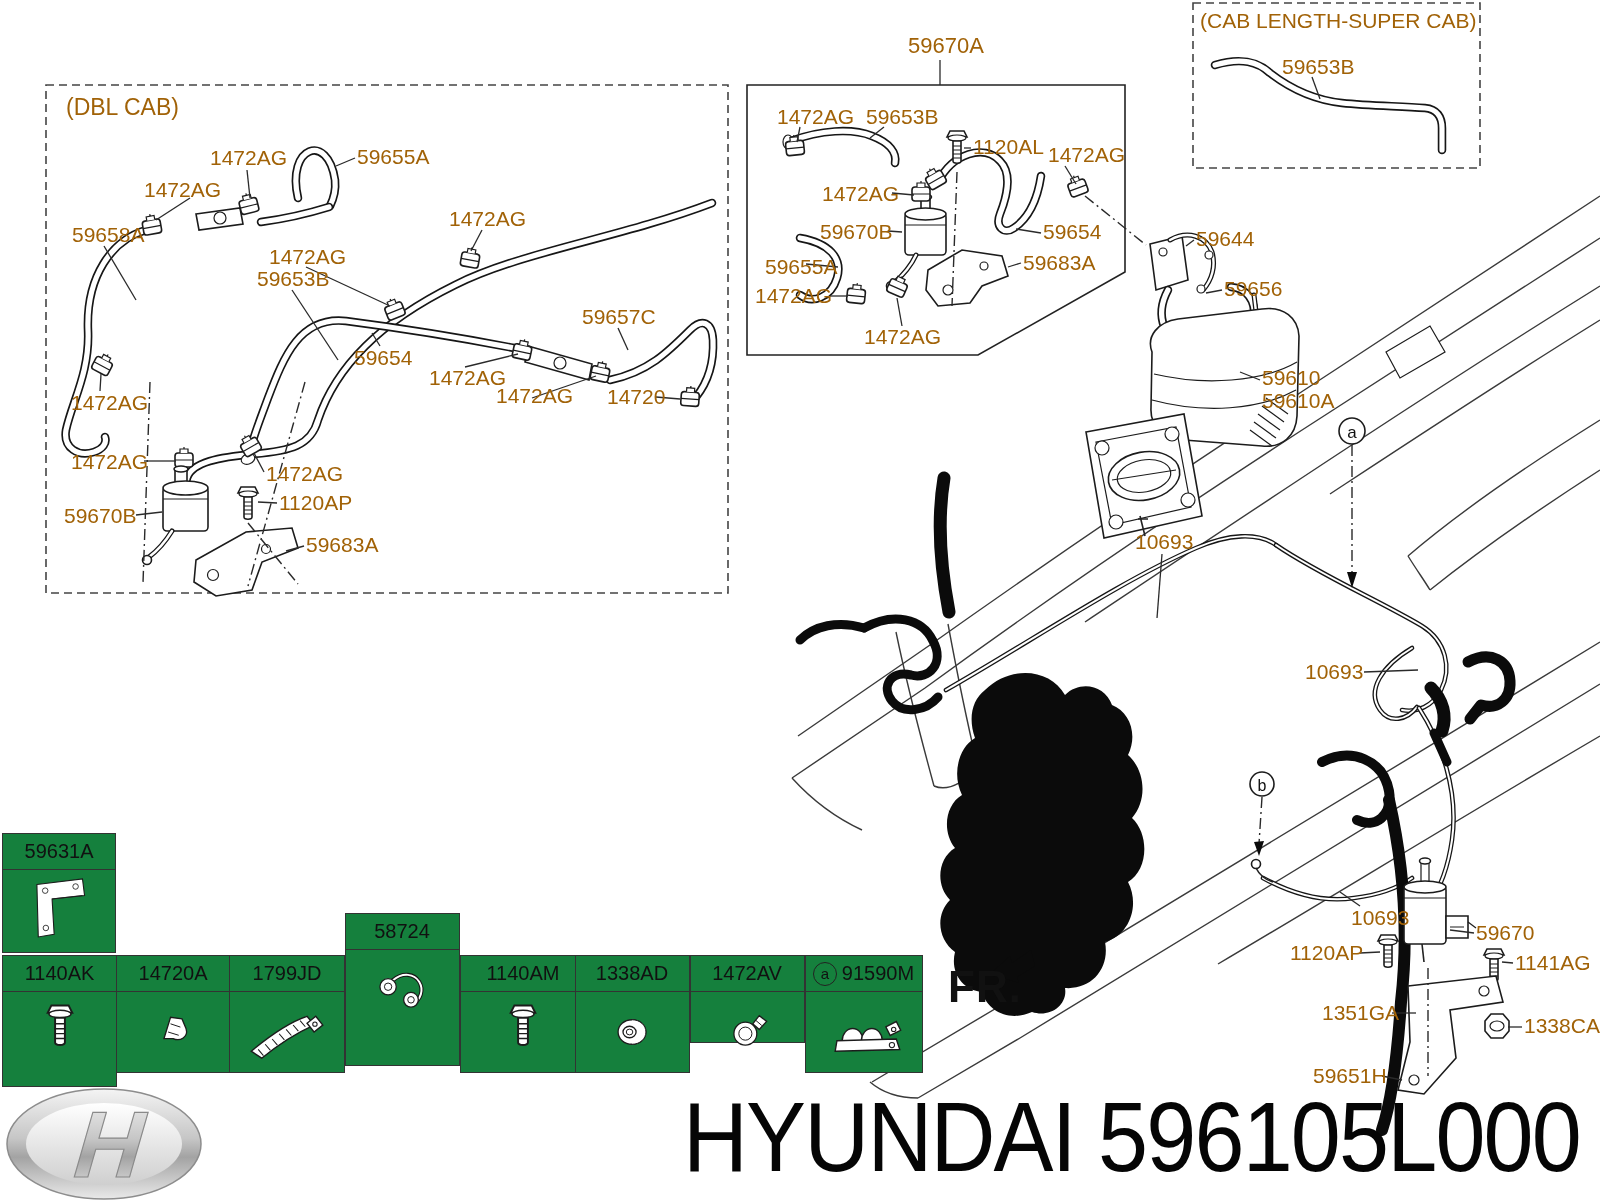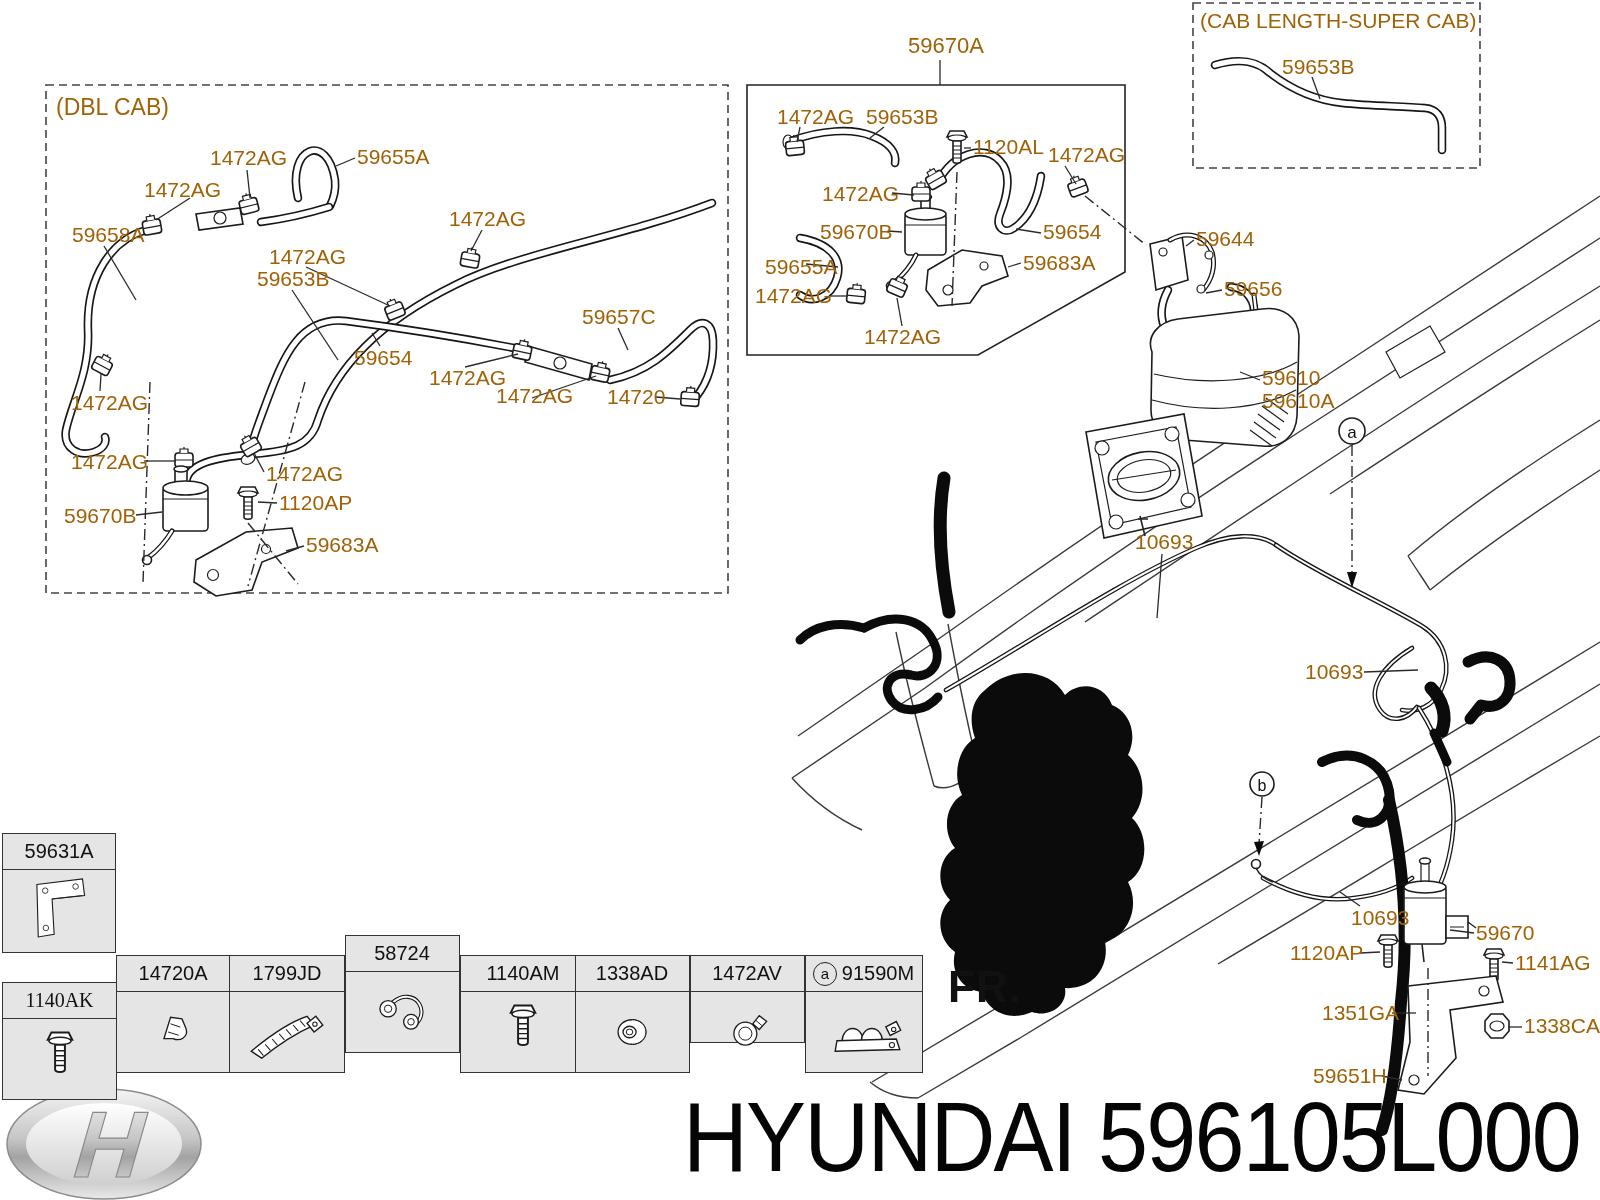--- a/index.html
+++ b/index.html
@@ -21,21 +21,21 @@
   .po{stroke:#161616;stroke-width:4.6;fill:none;stroke-linecap:round;}
   .pi{stroke:#fff;stroke-width:2;fill:none;stroke-linecap:round;}
   .dd{stroke:#2a2a2a;stroke-width:1.4;fill:none;stroke-dasharray:11 4 2 4;}
   .ldr{stroke:#2a2a2a;stroke-width:1.3;}
   .wfill{fill:#fff;stroke:#1c1c1c;stroke-width:1.6;}
   .wthin{fill:#fff;stroke:#1c1c1c;stroke-width:1.2;}
   .blk{fill:#0b0b0b;stroke:none;}
   .hk{stroke:#0b0b0b;fill:none;stroke-linecap:round;stroke-linejoin:round;}
   .dash{stroke:#444;stroke-width:1.6;fill:none;stroke-dasharray:8 5;}
   
-  .tbl-cell{box-sizing:border-box;border:1.6px solid #333;position:absolute;background:#e5e5e5;}
+  .tbl-cell{box-sizing:border-box;border:1.6px solid #333;position:absolute;background:#15803d;}
   .tbl-head{box-sizing:border-box;border-bottom:1.6px solid #333;height:36px;display:flex;
             align-items:center;justify-content:center;font-size:20px;gap:5px;}
   .tbl-body{display:flex;align-items:center;justify-content:center;height:80px;}
   .co-circle{display:inline-flex;width:22px;height:22px;border:1.5px solid #222;border-radius:50%;
              align-items:center;justify-content:center;font-size:15px;}
   #fr-text{position:absolute;left:948px;top:962px;font-size:44px;font-weight:bold;letter-spacing:1px;}
 </style>
 </head>
 <body>
 
@@ -342,21 +342,21 @@
 
   <path d="M 990,974 L 1010,956 L 1012,963 L 1031,950 L 1035,966 L 1017,977 L 1019,983 Z" class="blk"></path>
 
   <g>
     <ellipse cx="104" cy="1144" rx="97" ry="55" fill="url(#chrome)" stroke="#8d8d8d" stroke-width="1.5"></ellipse>
     <ellipse cx="104" cy="1144" rx="78" ry="41" fill="url(#chrome2)"></ellipse>
     <text transform="translate(102,1177) skewX(-16)" font-size="94" font-weight="bold" text-anchor="middle" fill="url(#chrome)" stroke="#8a8a8a" stroke-width="1.2" font-family="Liberation Sans, sans-serif">H</text>
   </g>
 </svg>
 
-<div class="lbl boxtitle" style="left:56px;top:96px">(DBL CAB)</div>
+<div class="lbl boxtitle" style="left:66px;top:96px">(DBL CAB)</div>
 <div class="lbl" style="left:210px;top:147px">1472AG</div>
 <div class="lbl" style="left:357px;top:146px">59655A</div>
 <div class="lbl" style="left:144px;top:179px">1472AG</div>
 <div class="lbl" style="left:72px;top:224px">59658A</div>
 <div class="lbl" style="left:449px;top:208px">1472AG</div>
 <div class="lbl" style="left:269px;top:246px">1472AG</div>
 <div class="lbl" style="left:257px;top:268px">59653B</div>
 <div class="lbl" style="left:582px;top:306px">59657C</div>
 <div class="lbl" style="left:354px;top:347px">59654</div>
 <div class="lbl" style="left:429px;top:367px">1472AG</div>
@@ -405,21 +405,21 @@
       <path d="M 28,18 L 94,10 L 97,34 L 50,39 L 53,90 L 30,94 Z" class="wfill"></path>
       <circle cx="40" cy="27" r="4" class="wthin"></circle>
           <circle cx="84" cy="21" r="4" class="wthin"></circle>
       <circle cx="41" cy="81" r="4" class="wthin"></circle>
       <line x1="50" y1="39" x2="94" y2="34" class="wthin"></line>
     </svg>
   </div>
 </div>
 
 <div>
-  <div class="tbl-cell" style="left:2px;top:982px;width:115px;height:118px;font-family:Liberation Serif, serif;">
+  <div class="tbl-cell" style="left:2px;top:955px;width:115px;height:132px;">
     <div class="tbl-head">1140AK</div>
     <div class="tbl-body">
       <svg width="90" height="76" viewBox="0 0 110 80">
             <g transform="translate(55,30) scale(1.5)">
               <path d="M -7,-15 h14 l3,6 h-20 Z" class="wfill"></path>
               <ellipse cx="0" cy="-8" rx="9" ry="3" class="wthin"></ellipse>
               <path d="M -4,-5 L -4,15 C -4,18 4,18 4,15 L 4,-5 Z" class="wfill"></path>
               <path d="M -4,0 h8 M -4,4 h8 M -4,8 h8 M -4,12 h8" class="wthin"></path>
             </g>
           </svg>
@@ -438,21 +438,21 @@
     <div class="tbl-head">1799JD</div>
     <div class="tbl-body">
       <svg width="96" height="76" viewBox="0 0 110 80">
             <path d="M 14,62 C 38,42 60,28 78,22 L 86,32 C 68,40 48,52 26,70 Z" class="wfill"></path>
             <path d="M 22,60 l6,7 M 30,54 l6,7 M 38,48 l6,7 M 46,42 l6,7 M 54,37 l6,7 M 62,32 l6,7 M 70,27 l6,7" class="wthin"></path>
             <path d="M 78,30 l10,-8 l8,10 l-10,8 Z" class="wfill"></path>
             <circle cx="87" cy="31" r="2.5" class="wthin"></circle>
           </svg>
     </div>
   </div>
-  <div class="tbl-cell" style="left:344.5px;top:935px;width:115px;height:118px;">
+  <div class="tbl-cell" style="left:344.5px;top:913px;width:115px;height:153px;">
     <div class="tbl-head">58724</div>
     <div class="tbl-body">
       <svg width="90" height="76" viewBox="0 0 110 80">
             <path d="M 44,28 C 56,18 70,20 76,30 C 82,40 78,52 68,57" class="to"></path>
             <path d="M 44,28 C 56,18 70,20 76,30 C 82,40 78,52 68,57" class="ti"></path>
             <circle cx="38" cy="36" r="10" class="wfill"></circle>
             <circle cx="38" cy="36" r="4.5" class="wthin"></circle>
             <circle cx="66" cy="52" r="9" class="wfill"></circle>
             <circle cx="66" cy="52" r="4" class="wthin"></circle>
           </svg>

